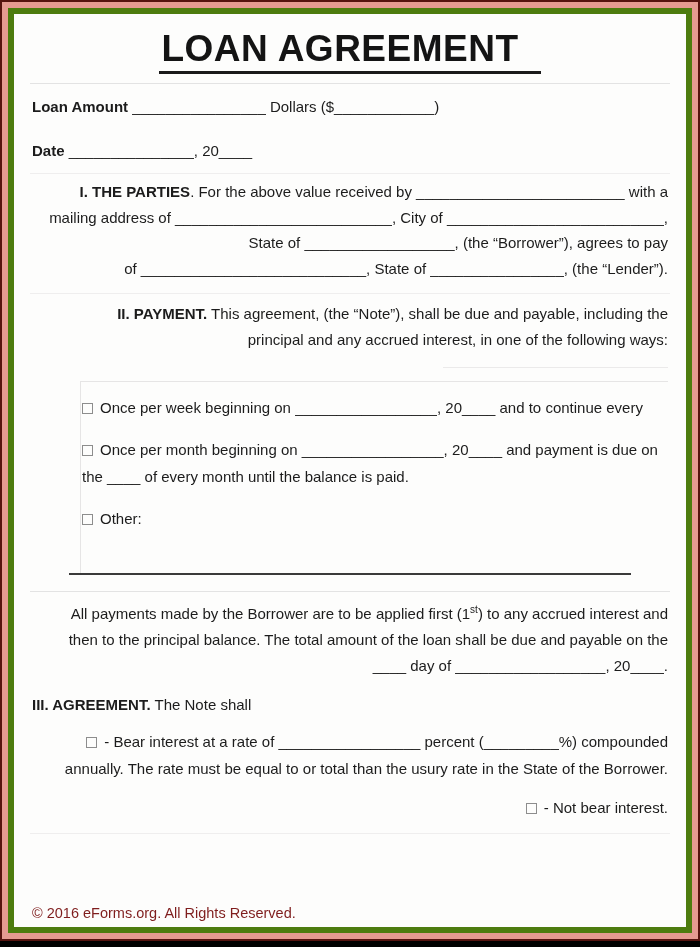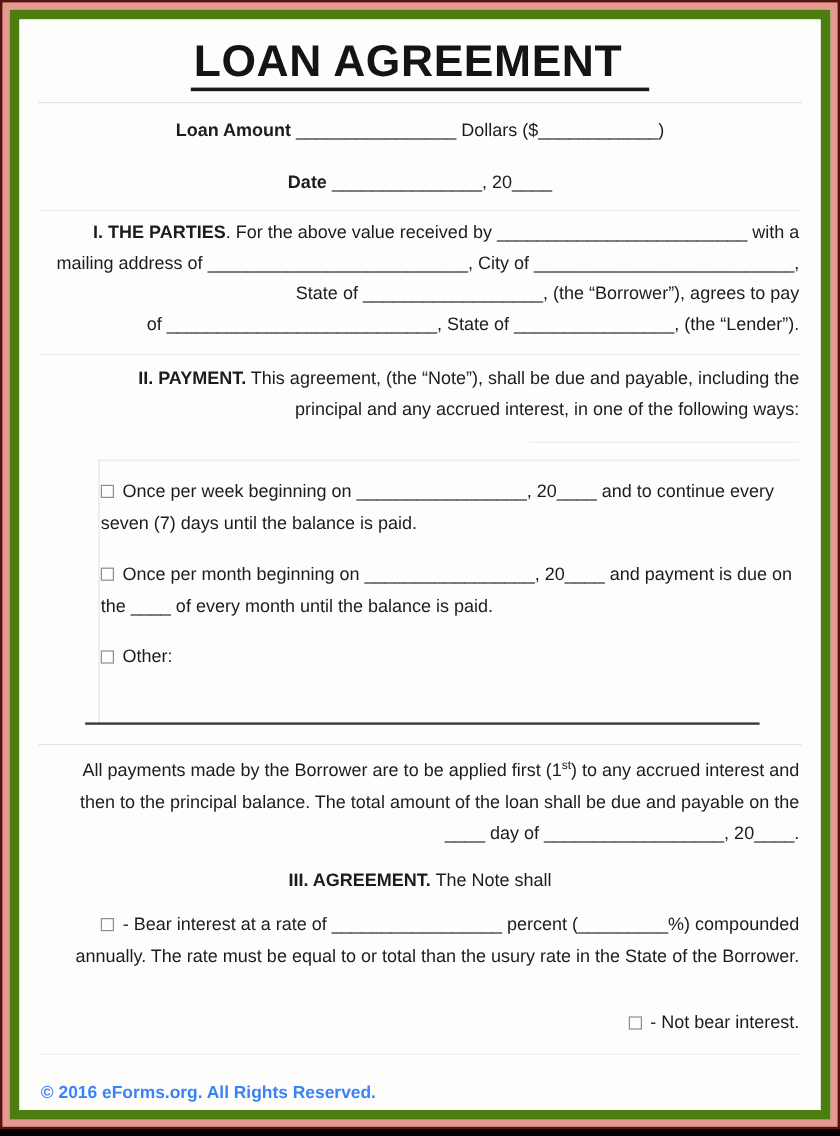--- a/index.html
+++ b/index.html
@@ -10,32 +10,32 @@
     color:#1c1c1c;
   }
   #page { position:relative; width:700px; height:947px; background:#000; overflow:hidden; }
   .frame {
     position:absolute; left:0; top:0; width:700px; height:941px;
     background:#55130f; padding:2px; box-sizing:border-box;
   }
   .band { width:100%; height:100%; background:#e59a91; padding:6px; box-sizing:border-box; }
   .inner {
     width:100%; height:100%; background:#fdfdfc;
-    border:8px solid #4d7c0f; box-sizing:border-box;
+    border:6px solid #4d7c0f; box-sizing:border-box;
     position:relative; padding:0 18px; overflow:hidden;
   }
   .title-wrap { text-align:center; margin:14px 0 0 0; }
   .doc-title {
     display:inline-block; font-size:37px; font-weight:bold; letter-spacing:0.5px;
     color:#141414; border-bottom:3px solid #1a1a1a; padding:0 22px 1px 2px;
   }
   .sep { border:0; border-top:1px solid #e3e3e3; margin:0 -2px; }
   .sep-faint { border:0; border-top:1px solid #efeeee; margin:0 -2px; }
   .sep-title { margin-top:9px; }
-  .line { font-size:15px;text-align:center; }
+  .line { font-size:15px; }
   .b { font-weight:bold; }
   .loan-line { margin-top:14px; }
   .date-line { margin-top:27px; }
   .sep-parties { margin-top:14px; }
   .para { font-size:15px; line-height:25.5px;text-align:right; }
   .parties-para { margin-top:5px; }
   .sep-payment { margin-top:12px; }
   .payment-para { margin-top:7px; }
   .tail-rule { display:inline-block; width:225px; border-top:1px solid #ebeaea; vertical-align:2px; }
   .options-box {
@@ -49,23 +49,23 @@
     display:inline-block; width:11px; height:11px;
     border:1.5px solid #8d8d8d; box-sizing:border-box;
     margin-right:7px; vertical-align:-1px; background:#fdfdfc;
   }
   .other-rule { height:0; border-top:2px solid #3a3a3a; width:562px; margin:41px 0 0 -13px; }
   .sep-apply { margin-top:16px; }
   .apply-para { margin-top:5px; line-height:26px; }
   sup { font-size:10px; vertical-align:6px; }
   .interest-head { margin-top:17px; }
   .interest-opt1 { margin-top:15px; line-height:27px; }
-  .interest-opt2 { margin-top:29px;padding-left:12px; }
+  .interest-opt2 { margin-top:13px;padding-left:12px; }
   .sep-end { margin-top:13px; }
-  .footer { position:absolute; left:18px; bottom:6px; font-size:14.5px; color:#3b82f6;font-weight:bold; }
+  .footer { position:absolute; left:18px; bottom:6px; font-size:14.5px; color:#7f1d1d; }
 </style>
 </head>
 <body>
 
 <div id="page">
   <div class="frame">
     <div class="band">
       <div class="inner">
 
         <div class="title-wrap">
@@ -89,21 +89,20 @@
 
         <hr class="sep-faint sep-payment">
 
         <div class="para payment-para">
           <div><span class="b">II. PAYMENT.</span><span>  This agreement, (the “Note”), shall be due and payable, including the</span></div>
           <div><span>principal and any accrued interest, in one of the following ways:</span><span class="tail-rule"></span></div>
         </div>
 
         <div class="options-box">
           <div class="opt-line"><span class="checkbox"></span><span>Once per week beginning on _________________, 20____ and to continue every</span></div>
-          <div class="opt-line">seven (7) days until the balance is paid.</div>
 
           <div class="opt-line opt-gap"><span class="checkbox"></span><span>Once per month beginning on _________________, 20____ and payment is due on</span></div>
           <div class="opt-line">the ____ of every month until the balance is paid.</div>
 
           <div class="opt-line opt-gap"><span class="checkbox"></span><span>Other:</span></div>
 
           <div class="other-rule"></div>
         </div>
 
         <hr class="sep sep-apply">

